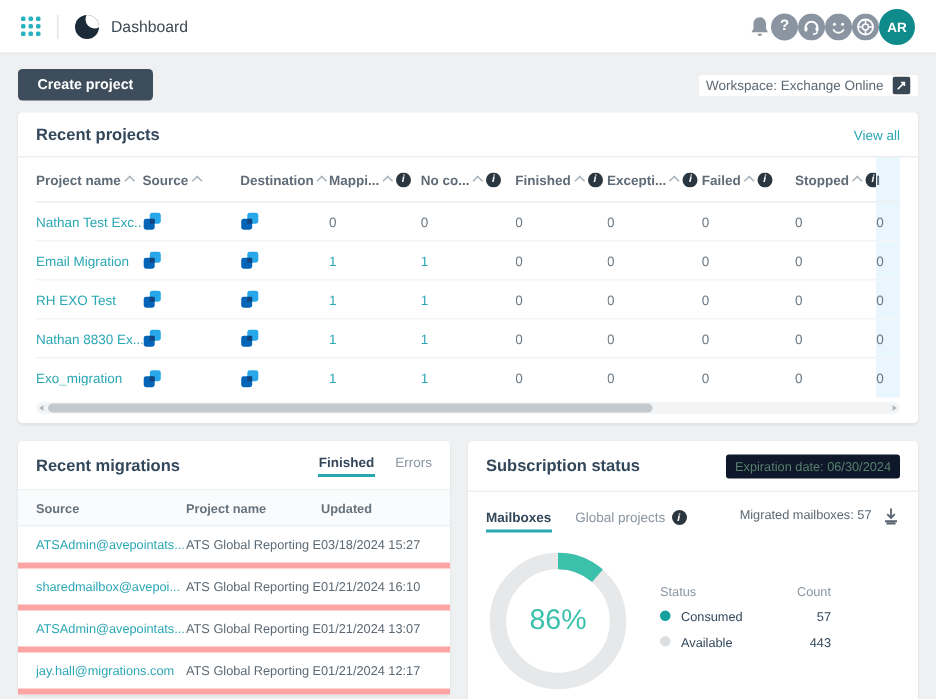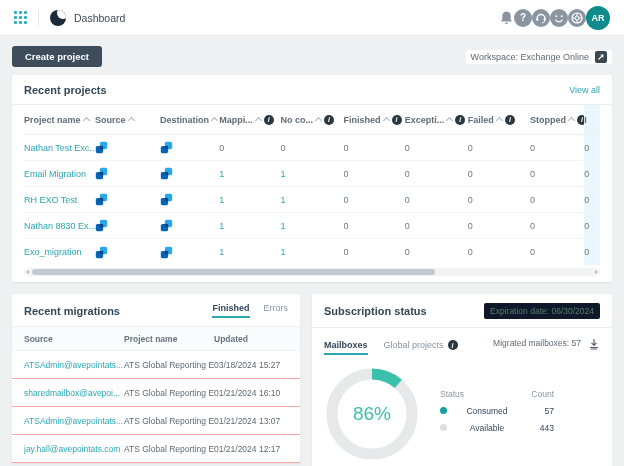--- a/index.html
+++ b/index.html
@@ -70,41 +70,41 @@
   .mig-card { width:288px; }
   .sub-card { width:300px; }
   .tabs { margin-left:auto; display:flex; align-items:flex-end; }
   .tab { font-size:9px; color:#8a95a1; margin-left:14px; padding-bottom:3px;
     border-bottom:2px solid transparent; cursor:pointer; display:flex; align-items:center; gap:4px; }
   .tab.active { color:#33475b; font-weight:600; border-bottom-color:#2ba7b4; }
   .mig-thead { display:flex; align-items:center; height:24px; padding:0 12px;
     background:#fafbfc; border-bottom:1px solid #eef0f1; font-size:8.5px; color:#66737e; font-weight:600; }
   .mc0{width:100px}.mc1{width:90px}.mc2{width:74px}
   .mig-tr { display:flex; align-items:center; height:28px; padding:0 12px;
-    border-bottom:1px solid #fca5a5; font-size:8.5px; color:#5c6974; }
+    border-bottom:4px solid #fca5a5; font-size:8.5px; color:#5c6974; }
   .mig-src { color:#2ba7b4; overflow:hidden; white-space:nowrap; cursor:pointer; }
   .mig-cell { overflow:hidden; white-space:nowrap; }
   
   .badge { margin-left:auto; background:#0f172a; color:#56806b; font-size:8.5px;
     padding:3px 6px; border-radius:2px; }
   .sub-tabs { display:flex; align-items:flex-end; padding:10px 12px 0; }
   .sub-tabs .tab { margin-left:0; margin-right:16px; }
   .migrated { margin-left:auto; color:#5c6974; font-size:8.5px; display:flex;
     gap:7px; padding-bottom:3px; }
   .dl-icon { cursor:pointer; display:block; }
   .sub-body { display:flex; align-items:center; padding:13px 14px 10px; gap:22px; }
   .donut-wrap { position:relative; width:92px; height:92px; flex:0 0 auto; }
   .donut-label { position:absolute; inset:0; display:flex; align-items:center; justify-content:center;
     font-size:19px; color:#3bc0ab; }
   .legend { font-size:8.5px; }
   .leg-head { display:flex; color:#8a95a1; margin-bottom:7px;justify-content:space-between; }
   .lh0{width:80px}.lh1{width:34px; text-align:right}
   .leg-row { display:flex; align-items:center; margin-bottom:7px; color:#33475b; }
   .leg-dot { width:7px; height:7px; border-radius:50%; margin-right:7px; flex:0 0 auto; }
-  .leg-label { width:66px;text-align:center; }
+  .leg-label { width:66px; }
   .leg-count { width:34px; text-align:right; }
 </style>
 </head>
 <body>
 
 <div class="topbar">
   <div class="appgrid">
     <i></i>
       <i></i>
       <i></i>
@@ -384,21 +384,21 @@
           <span class="mig-src mc0">sharedmailbox@avepoi...</span>
           <span class="mig-cell mc1">ATS Global Reporting EXO</span>
           <span class="mig-cell mc2">01/21/2024 16:10</span>
         </div>
         <div class="mig-tr">
           <span class="mig-src mc0">ATSAdmin@avepointats...</span>
           <span class="mig-cell mc1">ATS Global Reporting EXO</span>
           <span class="mig-cell mc2">01/21/2024 13:07</span>
         </div>
         <div class="mig-tr">
-          <span class="mig-src mc0">jay.hall@avepointats.com</span>
+          <span class="mig-src mc0">jay.hall@migrations.com</span>
           <span class="mig-cell mc1">ATS Global Reporting EXO</span>
           <span class="mig-cell mc2">01/21/2024 12:17</span>
         </div>
       </div>
   </div>
 
   <div class="card sub-card">
     <div class="card-head" style="border-bottom:1px solid #eceef0;">
       <span class="card-title">Subscription status</span>
       <span class="badge">Expiration date: 06/30/2024</span>

